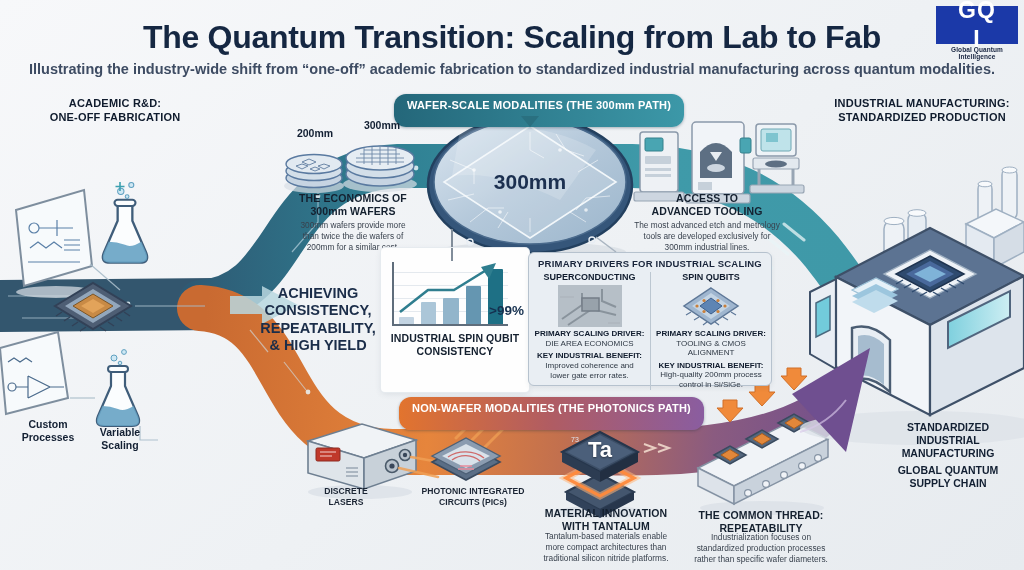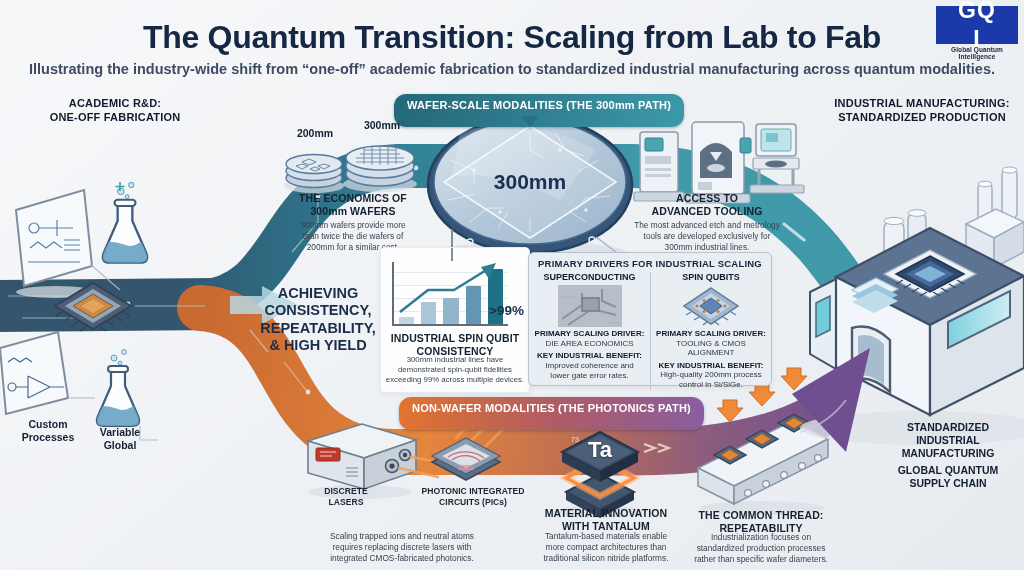--- a/index.html
+++ b/index.html
@@ -406,23 +406,20 @@
         <div class="bar" style="height: 62%; background: rgb(101, 150, 177);"></div>
         <div class="bar" style="height: 88%; background: rgb(30, 112, 133);"></div>
       </div>
     <svg id="chart-arrow" class="abs" width="116" height="64">
       <polyline points="8,52 36,30 62,30 96,9" fill="none" stroke="#2f7e8f" stroke-width="2.6" stroke-linejoin="round"></polyline>
       <polygon points="104,3 89,7 97,19" fill="#2f7e8f"></polygon>
     </svg>
     <div id="chart-annot" class="abs">&gt;99%</div>
     <div id="chart-head" class="abs ctr pre sec-head">INDUSTRIAL SPIN QUBIT
 CONSISTENCY</div>
-    <div id="chart-body" class="abs ctr pre">300mm industrial lines have
-demonstrated spin-qubit fidelities
-exceeding 99% across multiple devices.</div>
   </div>
 
   <div id="drivers" class="abs">
     <div class="ttl">PRIMARY DRIVERS FOR INDUSTRIAL SCALING</div>
     <div class="cols">
       <div class="col">
         <div class="nm">SUPERCONDUCTING</div>
         <svg class="ic" width="64" height="42">
           <rect width="64" height="42" fill="#b6bfc7"></rect>
           <g stroke="#89939c" stroke-width="2" fill="none">
@@ -468,23 +465,20 @@
     </div>
   </div>
 
   <div id="banner-photonics" class="banner">NON-WAFER MODALITIES (THE PHOTONICS PATH)</div>
 
   <div class="abs ctr pre item-label" style="left:308px;top:486px;width:76px">DISCRETE
 LASERS</div>
   <div class="abs ctr pre item-label" style="left:408px;top:486px;width:130px">PHOTONIC INTEGRATED
 CIRCUITS (PICs)</div>
 
-  <div class="abs ctr pre body-txt" style="left:306px;top:531px;width:192px">Scaling trapped ions and neutral atoms
-requires replacing discrete lasers with
-integrated CMOS-fabricated photonics.</div>
 
   <div id="ta-num" class="abs">73</div>
   <div id="ta-sym" class="abs ctr">Ta</div>
 
   <div class="abs ctr pre sec-head" style="left:540px;top:507px;width:132px">MATERIAL INNOVATION
 WITH TANTALUM</div>
   <div class="abs ctr pre body-txt" style="left:530px;top:531px;width:152px">Tantalum-based materials enable
 more compact architectures than
 traditional silicon nitride platforms.</div>
 
@@ -496,15 +490,15 @@
 
   <div class="abs ctr pre h" style="left:888px;top:421px;width:120px;font-size:10.5px;line-height:1.25">STANDARDIZED
 INDUSTRIAL
 MANUFACTURING</div>
   <div class="abs ctr pre h" style="left:884px;top:464px;width:128px;font-size:10.5px;line-height:1.25">GLOBAL QUANTUM
 SUPPLY CHAIN</div>
 
   <div class="abs ctr pre h" style="left:12px;top:418px;width:72px;font-size:10.5px;line-height:1.25">Custom
 Processes</div>
   <div class="abs ctr pre h" style="left:90px;top:426px;width:60px;font-size:10.5px;line-height:1.25">Variable
-Global</div>
+Scaling</div>
 
 </div>
 
 </body></html>

